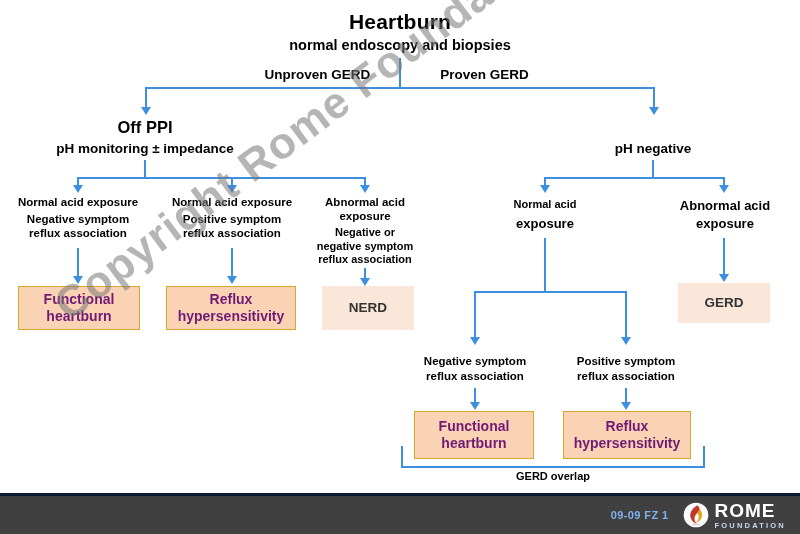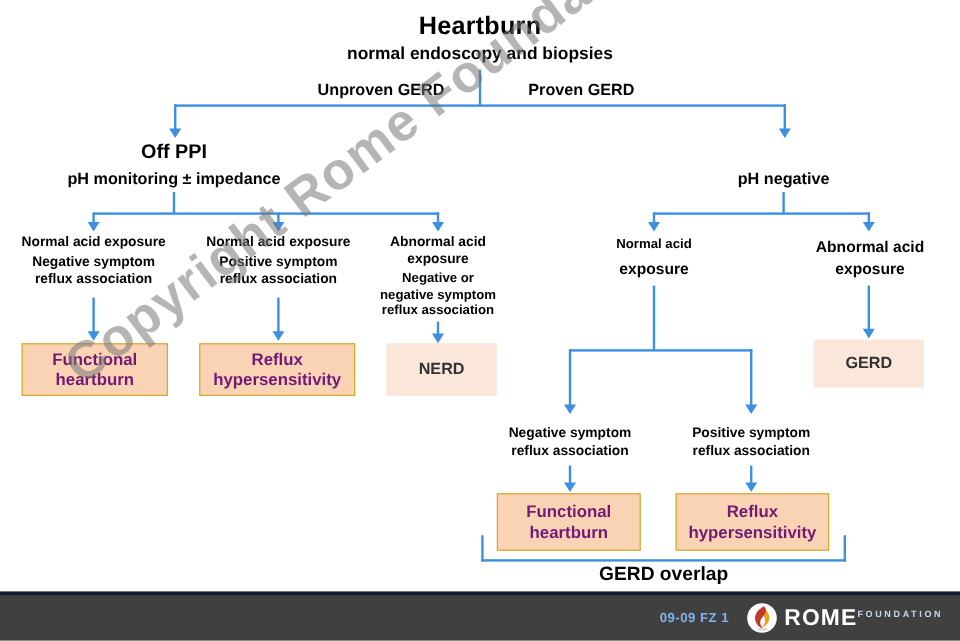--- a/index.html
+++ b/index.html
@@ -13,21 +13,21 @@
 
   
   .t{position:absolute;text-align:center;color:#000;font-weight:bold;line-height:1.18;}
   .title{font-size:21px;letter-spacing:.2px;}
   .subtitle{font-size:14.5px;}
   .edge-label{font-size:13.5px;}
   .stage-title{font-size:16.5px;}
   .stage-sub{font-size:13.5px;}
   .crit{font-size:11.5px;}
   .crit-sm{font-size:11px;}
-  .overlap{font-size:16px;}
+  .overlap{font-size:11px;}
 
   
   .box{
     position:absolute;
     display:flex;align-items:center;justify-content:center;
     text-align:center;font-weight:bold;line-height:1.2;
     box-sizing:border-box;
   }
   .box-peach{background:#fad3b4;border:1.5px solid #d7a82c;color:#701a75;font-size:14px;}
   .box-pale{background:#fae7da;border:none;color:#333333;font-size:13.5px;}
@@ -63,21 +63,21 @@
     background:#404040;
     border-top:3px solid #0d1b33;
     display:flex;align-items:center;justify-content:flex-end;
   }
   #footer-code{
     color:#7fb3ef;font-size:11px;font-weight:bold;letter-spacing:.4px;
     margin-right:14px;
   }
   #logo{display:flex;align-items:center;margin-right:14px;}
   #logo-mark{width:26px;height:26px;margin-right:6px;flex:0 0 auto;}
-  #logo-text{display:flex;flex-direction:row;line-height:1;}
+  #logo-text{display:flex;flex-direction:column;line-height:1;}
   #logo-rome{color:#fff;font-size:19px;font-weight:bold;letter-spacing:1px;}
   #logo-found{color:#c8d6ee;font-size:7.5px;font-weight:bold;letter-spacing:2.2px;margin-top:2px;}
 </style>
 </head>
 <body>
 
 <div id="stage">
 
   <div class="t title" style="left:250px;top:10px;width:300px;">Heartburn</div>
   <div class="t subtitle" style="left:230px;top:37px;width:340px;">normal endoscopy and biopsies</div>

